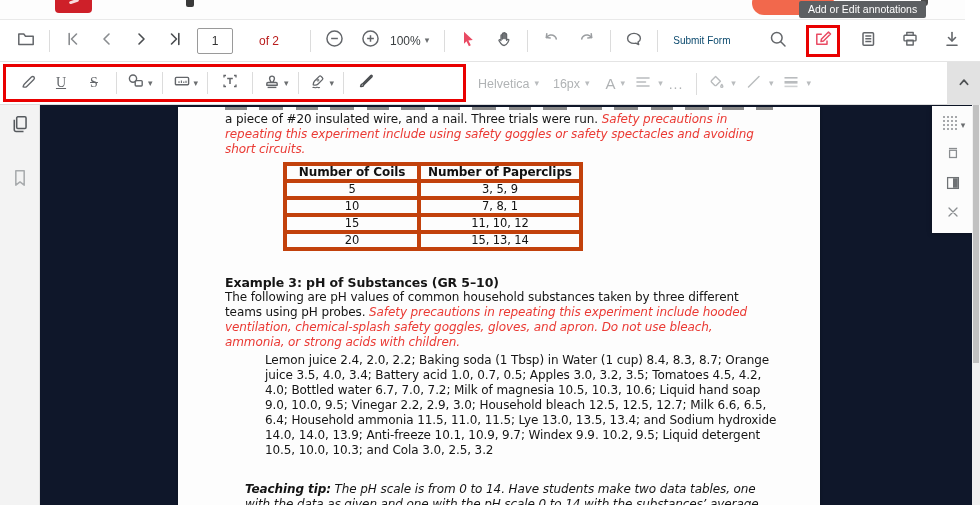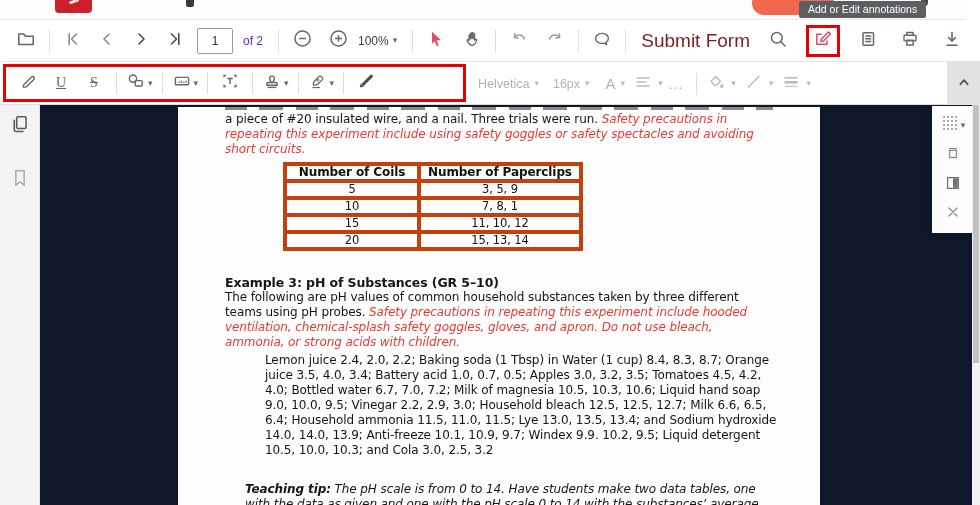--- a/index.html
+++ b/index.html
@@ -15,26 +15,26 @@
   .partial-avatar { position:absolute; left:921px; top:0; width:7px; height:6px; background:#4a4a4a; border-radius:0 0 4px 4px; }
   .tooltip { position:absolute; left:799px; top:1px; height:17px; background:#5c5f62; color:#fff; font-size:10.5px; line-height:17px; padding:0 9px; border-radius:2px; white-space:nowrap; z-index:40; }
 
   
   .toolbar-main { position:absolute; left:0; top:20px; width:980px; height:42px; background:#fff; border-bottom:1px solid #e4e4e4; display:flex; align-items:center; z-index:20; }
   .tb-left { display:flex; align-items:center; padding-left:12px; }
   .tb-right { display:flex; align-items:center; margin-left:auto; padding-right:14px; gap:14px; }
   .icon-btn { display:flex; align-items:center; justify-content:center; width:28px; height:30px; cursor:pointer; }
   .sep { width:1px; height:22px; background:#dcdcdc; margin:0 9px; }
   .page-box { width:36px; height:26px; border:1px solid #9a9a9a; border-radius:2px; text-align:center; font-size:12px; color:#333; font-family:"Liberation Sans",sans-serif; margin:0 4px 0 8px; }
-  .of-label { font-size:12px; color:#6d28d9; margin:0 6px; white-space:nowrap; }
+  .of-label { font-size:12px; color:#b91c1c; margin:0 22px; white-space:nowrap; }
   .zoom-select { display:flex; align-items:center; gap:4px; margin:0 6px; cursor:pointer; }
   .zoom-select .zl { font-size:12px; color:#3c4043; }
   .caret { font-size:9px; color:#6b6e70; line-height:1; }
   .caret.dis { color:#b9bcbe; }
-  .submit-label { font-size:19px; color:#7f1d1d; margin-left:6px; white-space:nowrap; cursor:pointer; }
+  .submit-label { font-size:10px; color:#0c4a6e; margin-left:6px; white-space:nowrap; cursor:pointer; }
   .redbox-annot { border:3px solid #e90000; padding:1px 2px; display:flex; align-items:center; }
 
   
   .toolbar-anno { position:absolute; left:0; top:62px; width:980px; height:43px; background:#fff; border-bottom:1px solid #ddd; display:flex; align-items:center; z-index:20; }
   .redbox-tools { position:absolute; left:3px; top:2px; width:463px; height:38px; border:3px solid #e90000; display:flex; align-items:center; padding-left:9px; }
   .tool { display:flex; align-items:center; justify-content:center; width:26px; height:28px; cursor:pointer; }
   .tool-group { display:flex; align-items:center; gap:2px; cursor:pointer; }
   .txt-ico { font-size:14px; color:#63666a; font-family:"Liberation Serif",serif; }
   .u-ico { text-decoration:underline; }
   .s-ico { text-decoration:line-through; }

